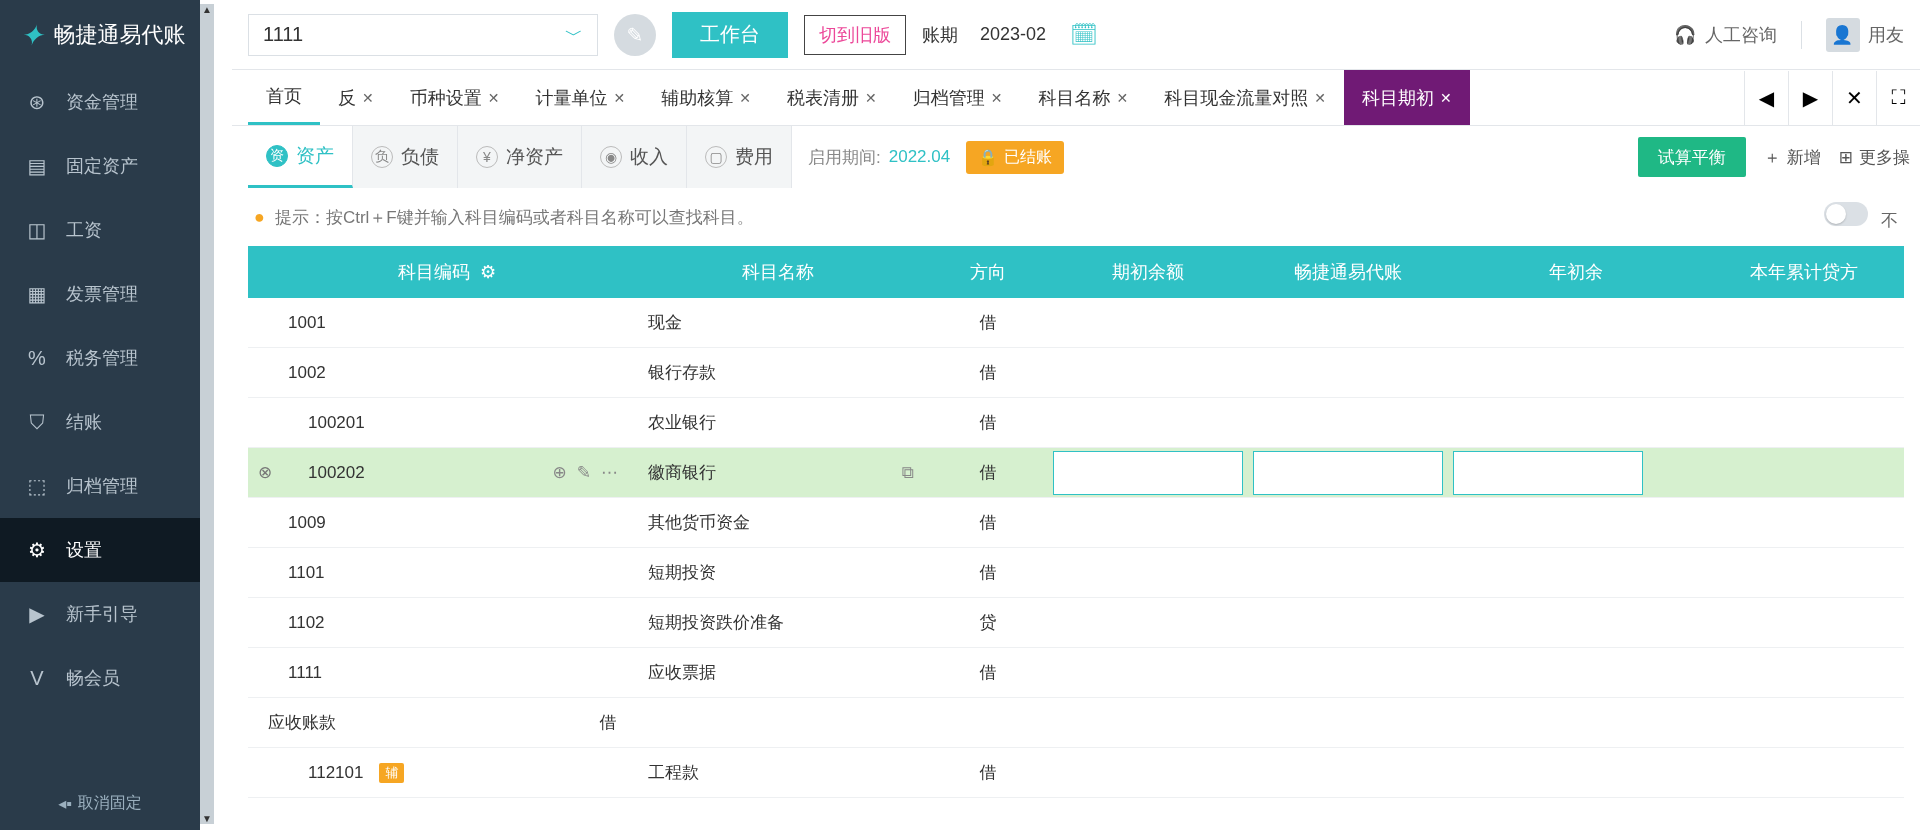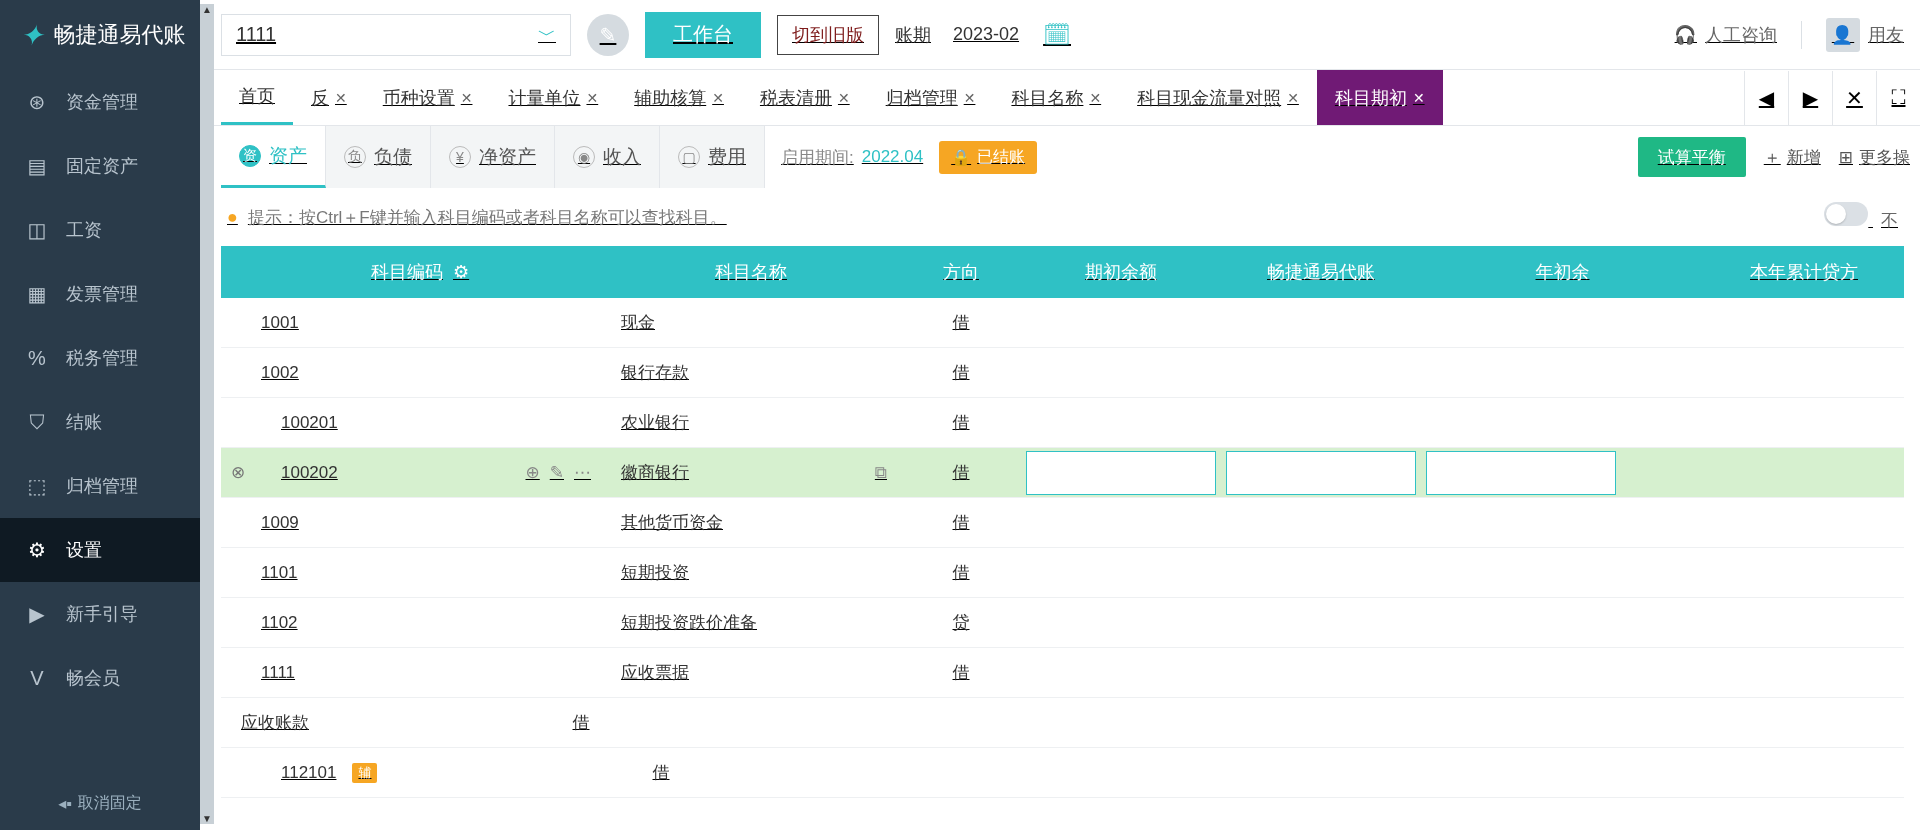--- a/index.html
+++ b/index.html
@@ -9,27 +9,27 @@
   .logo { height: 70px; display: flex; align-items: center; padding-left: 20px; color: #fff; font-size: 22px; font-weight: 500; gap: 10px; }
   .logo-icon { font-size: 28px; color: #2fc1c5; font-style: italic; }
   .sidebar-nav { flex: 1; display: flex; flex-direction: column; }
   .sidebar-item { display: flex; align-items: center; padding: 20px 26px; gap: 18px; font-size: 18px; cursor: pointer; }
   .sidebar-item.active { background: #0f1a23; color: #fff; }
   .sidebar-icon { width: 22px; height: 22px; display: inline-flex; align-items: center; justify-content: center; font-size: 20px; }
   .sidebar-footer { padding: 16px; text-align: center; font-size: 16px; color: #9bb0bf; display: flex; align-items: center; justify-content: center; gap: 6px; }
   .main { flex: 1; display: flex; flex-direction: column; position: relative; }
   .collapse-handle { position: absolute; left: 0; top: 4px; width: 14px; height: 820px; background: #c8d0d6; display: flex; flex-direction: column; justify-content: space-between; align-items: center; font-size: 12px; color: #555; }
   .collapse-handle .arrow { font-size: 10px; color: #333; }
-  .content-shell { margin-left: 5px; display: flex; flex-direction: column; height: 100%; text-decoration: underline; }
+  .content-shell { margin-left: 32px; display: flex; flex-direction: column; height: 100%; }
   .header { height: 70px; display: flex; align-items: center; padding: 0 16px; border-bottom: 1px solid #e3e6ea; gap: 16px; }
   .select-box { width: 350px; height: 42px; border: 1px solid #dbe0e5; display: flex; align-items: center; padding: 0 14px; font-size: 20px; color: #333; cursor: pointer; justify-content: space-between; }
   .select-box .chev { color: #2fc1c5; font-size: 18px; }
   .round-icon { width: 42px; height: 42px; border-radius: 50%; background: #d5dbe0; display: inline-flex; align-items: center; justify-content: center; color: #fff; font-size: 20px; cursor: pointer; }
   .btn-primary { background: #2fc1c5; color: #fff; padding: 0 28px; height: 46px; display: inline-flex; align-items: center; font-size: 20px; cursor: pointer; }
-  .btn-outline { border: 1px solid #444; padding: 0 14px; height: 40px; display: inline-flex; align-items: center; font-size: 18px; cursor: pointer; color: #7f1d1d; }
+  .btn-outline { border: 1px solid #444; padding: 0 14px; height: 40px; display: inline-flex; align-items: center; font-size: 18px; cursor: pointer; color: #ec4899; }
   .period-label { font-size: 18px; color: #333; }
   .period-val { font-size: 18px; color: #333; margin-left: 6px; }
   .cal-icon { color: #2fc1c5; font-size: 22px; margin-left: 8px; cursor: pointer; }
   .header-right { margin-left: auto; display: flex; align-items: center; gap: 24px; }
   .link-icon { display: inline-flex; align-items: center; gap: 8px; color: #666; font-size: 18px; cursor: pointer; }
   .vline { width: 1px; height: 28px; background: #dbe0e5; }
   .avatar { width: 34px; height: 34px; background: #d5dbe0; border-radius: 3px; display: inline-flex; align-items: center; justify-content: center; color: #888; }
   .tabs-row { height: 56px; display: flex; align-items: stretch; border-bottom: 1px solid #e3e6ea; padding-left: 16px; }
   .tab { display: flex; align-items: center; padding: 0 18px; font-size: 18px; color: #333; gap: 6px; white-space: nowrap; cursor: pointer; }
   .tab.active { background: #2fc1c5; color: #fff; }
@@ -399,20 +399,23 @@
               <div class="td col-amt"></div>
               <div class="td col-amt"></div>
               <div class="td col-amt"></div>
               <div class="td col-rem"></div>
             </div>
             <div class="trow">
               <div class="td col-code indent2" style="position: relative;">
                 <span>112101</span>
                 <span class="aux-tag">辅</span>
               </div>
+              <div class="td col-name">
+                <span>工程款</span>
+              </div>
               <div class="td col-dir">借</div>
               <div class="td col-amt"></div>
               <div class="td col-amt"></div>
               <div class="td col-amt"></div>
               <div class="td col-rem"></div>
             </div>
           </div>
       </div>
     </div>
   </div>

